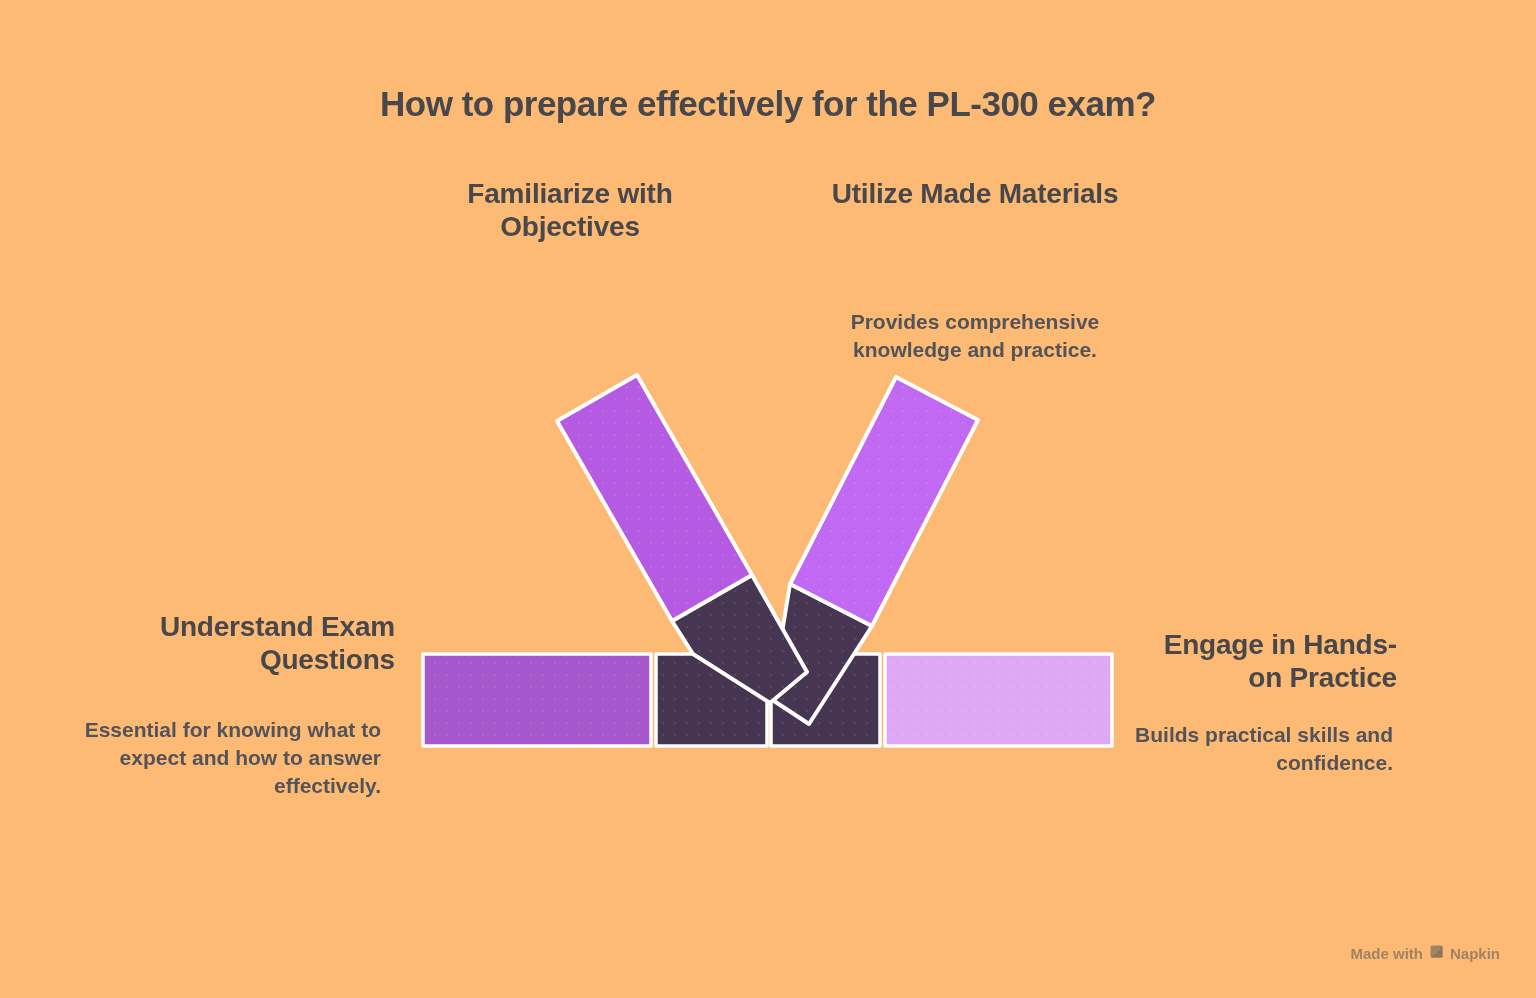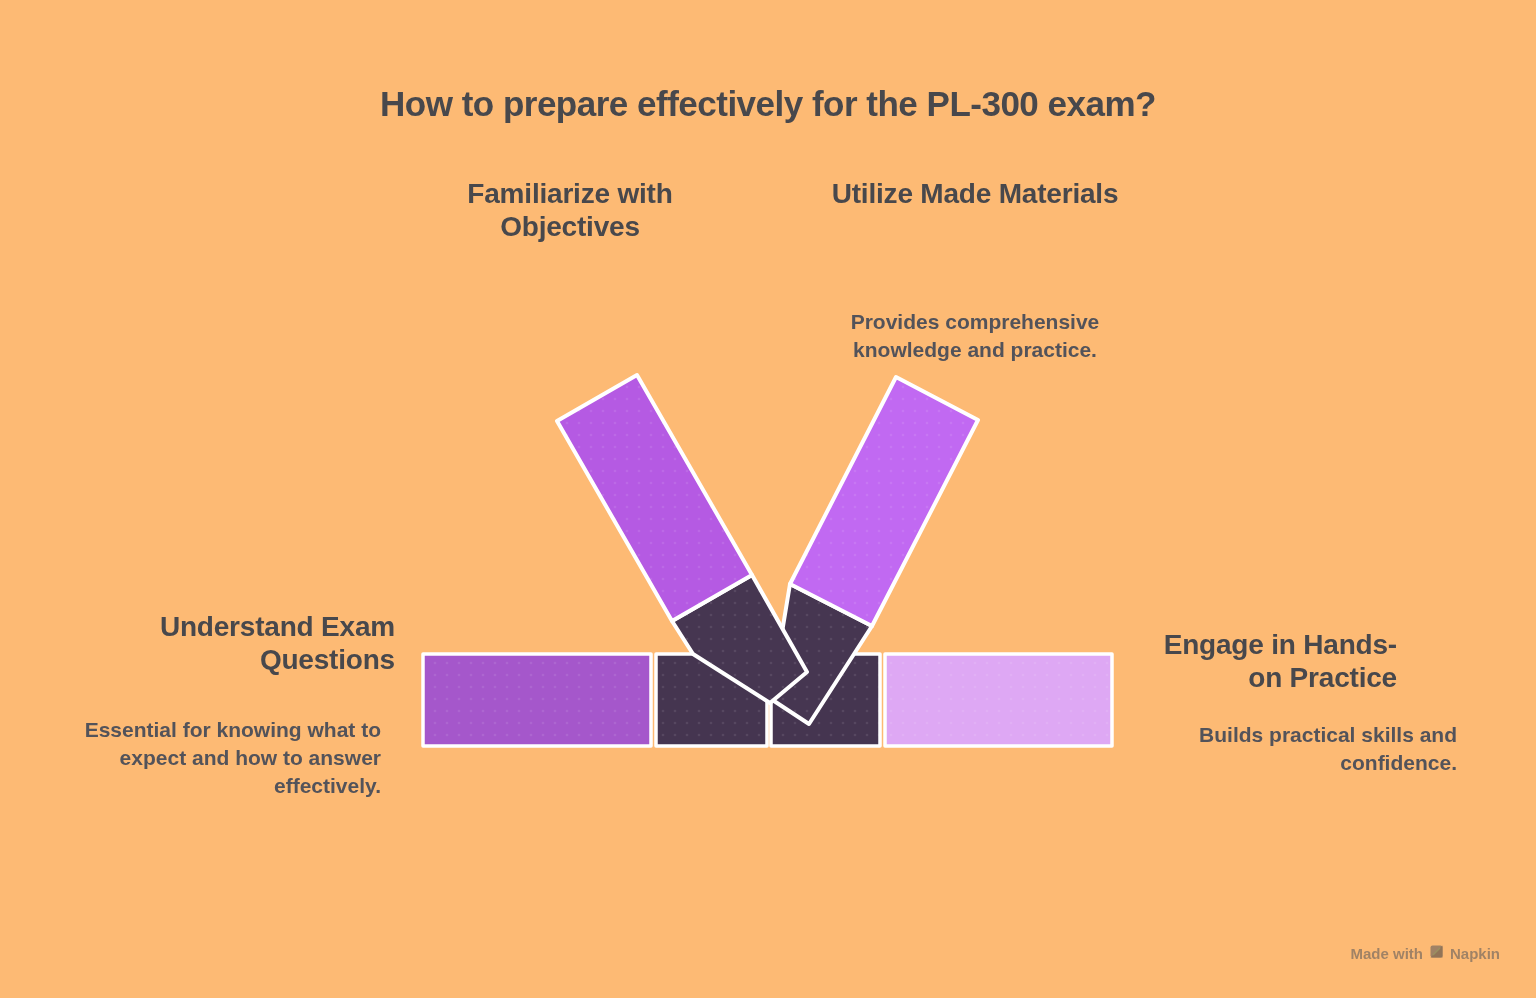--- a/index.html
+++ b/index.html
@@ -53,21 +53,21 @@
 
   <div class="txt heading center" style="left:420px;top:177px;width:300px;">Familiarize with Objectives</div>
 
   <div class="txt heading center" style="left:825px;top:177px;width:300px;">Utilize Made Materials</div>
   <div class="txt body center" style="left:825px;top:272px;width:300px;margin-top:36px;">Provides comprehensive knowledge and practice.</div>
 
   <div class="txt heading right" style="left:95px;top:610px;width:300px;">Understand Exam Questions</div>
   <div class="txt body right" style="left:81px;top:716px;width:300px;">Essential for knowing what to expect and how to answer effectively.</div>
 
   <div class="txt heading left" style="left:1157px;top:628px;width:240px;">Engage in Hands-on Practice</div>
-  <div class="txt body left" style="left:1157px;top:721px;width:300px;">Builds practical skills and confidence.</div>
+  <div class="txt body left" style="left:1093px;top:721px;width:300px;">Builds practical skills and confidence.</div>
 
   <svg id="graphic" width="1536" height="998" viewBox="0 0 1536 998">
     <defs>
       <pattern id="dots" width="12" height="12" patternUnits="userSpaceOnUse">
         <circle cx="3" cy="3" r="1.3" fill="#ffffff" opacity="0.09"></circle>
       </pattern>
     </defs>
 
     <rect class="shape" x="423" y="654" width="228" height="92" fill="#a557cb"></rect>
     <rect class="tex" x="423" y="654" width="228" height="92" fill="url(#dots)"></rect>

